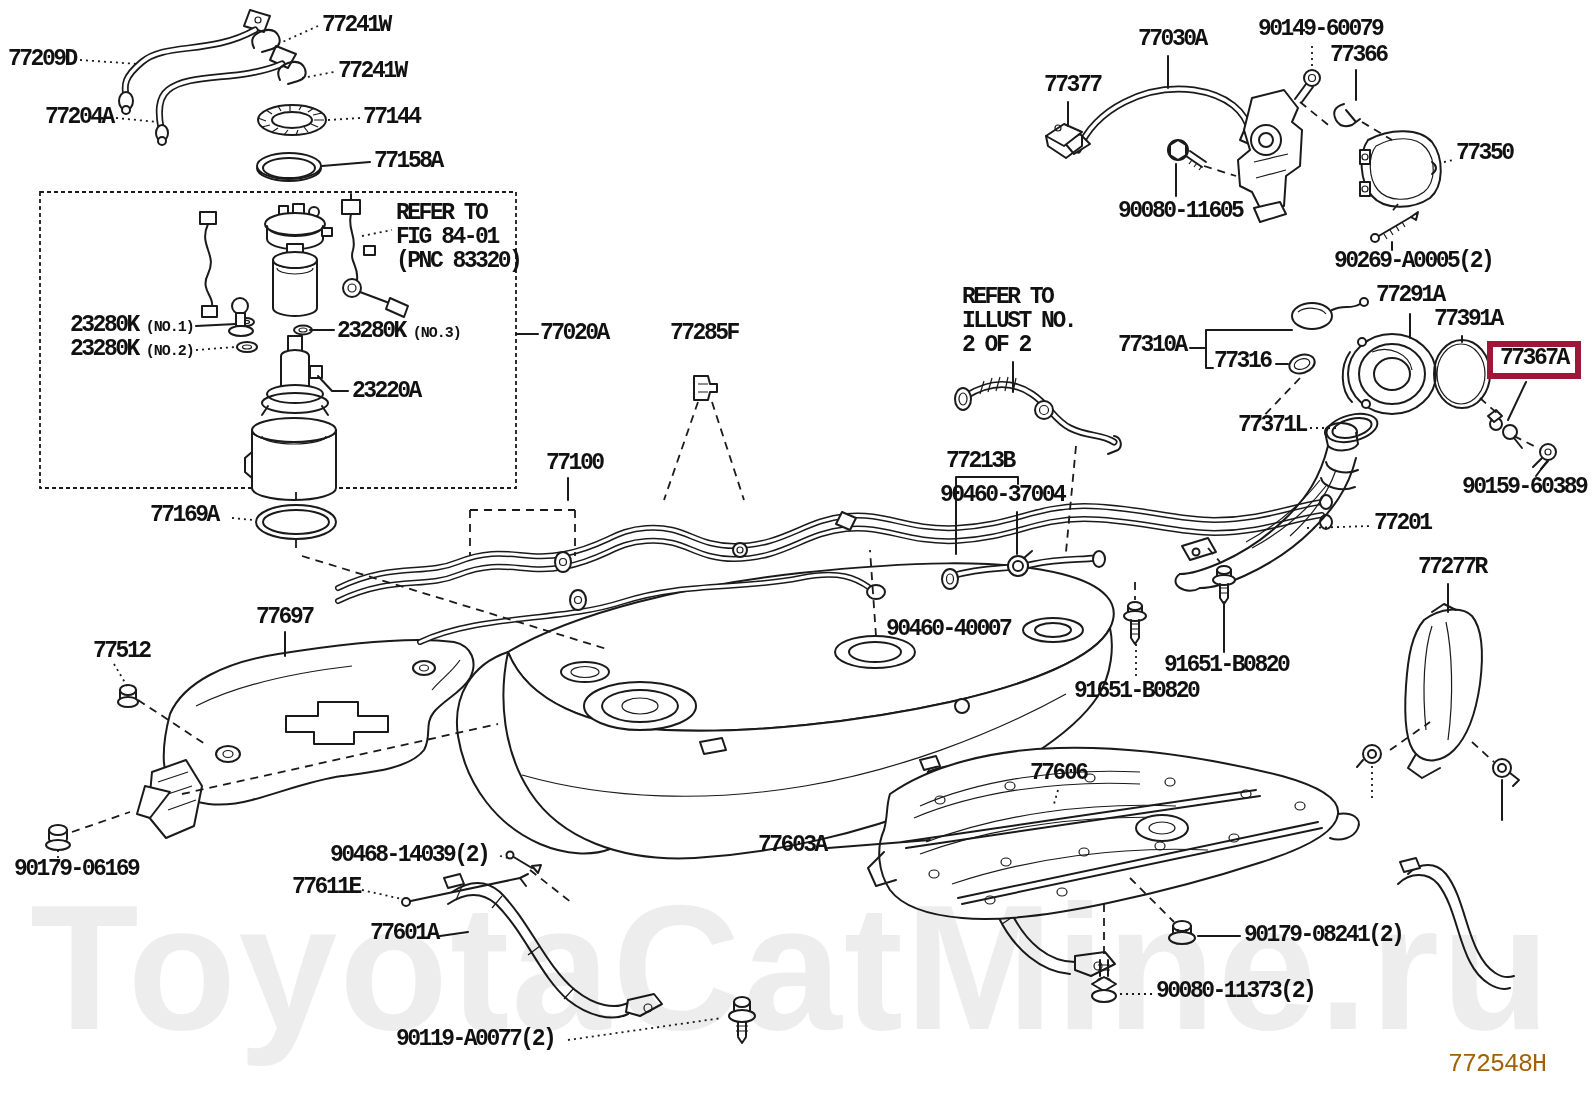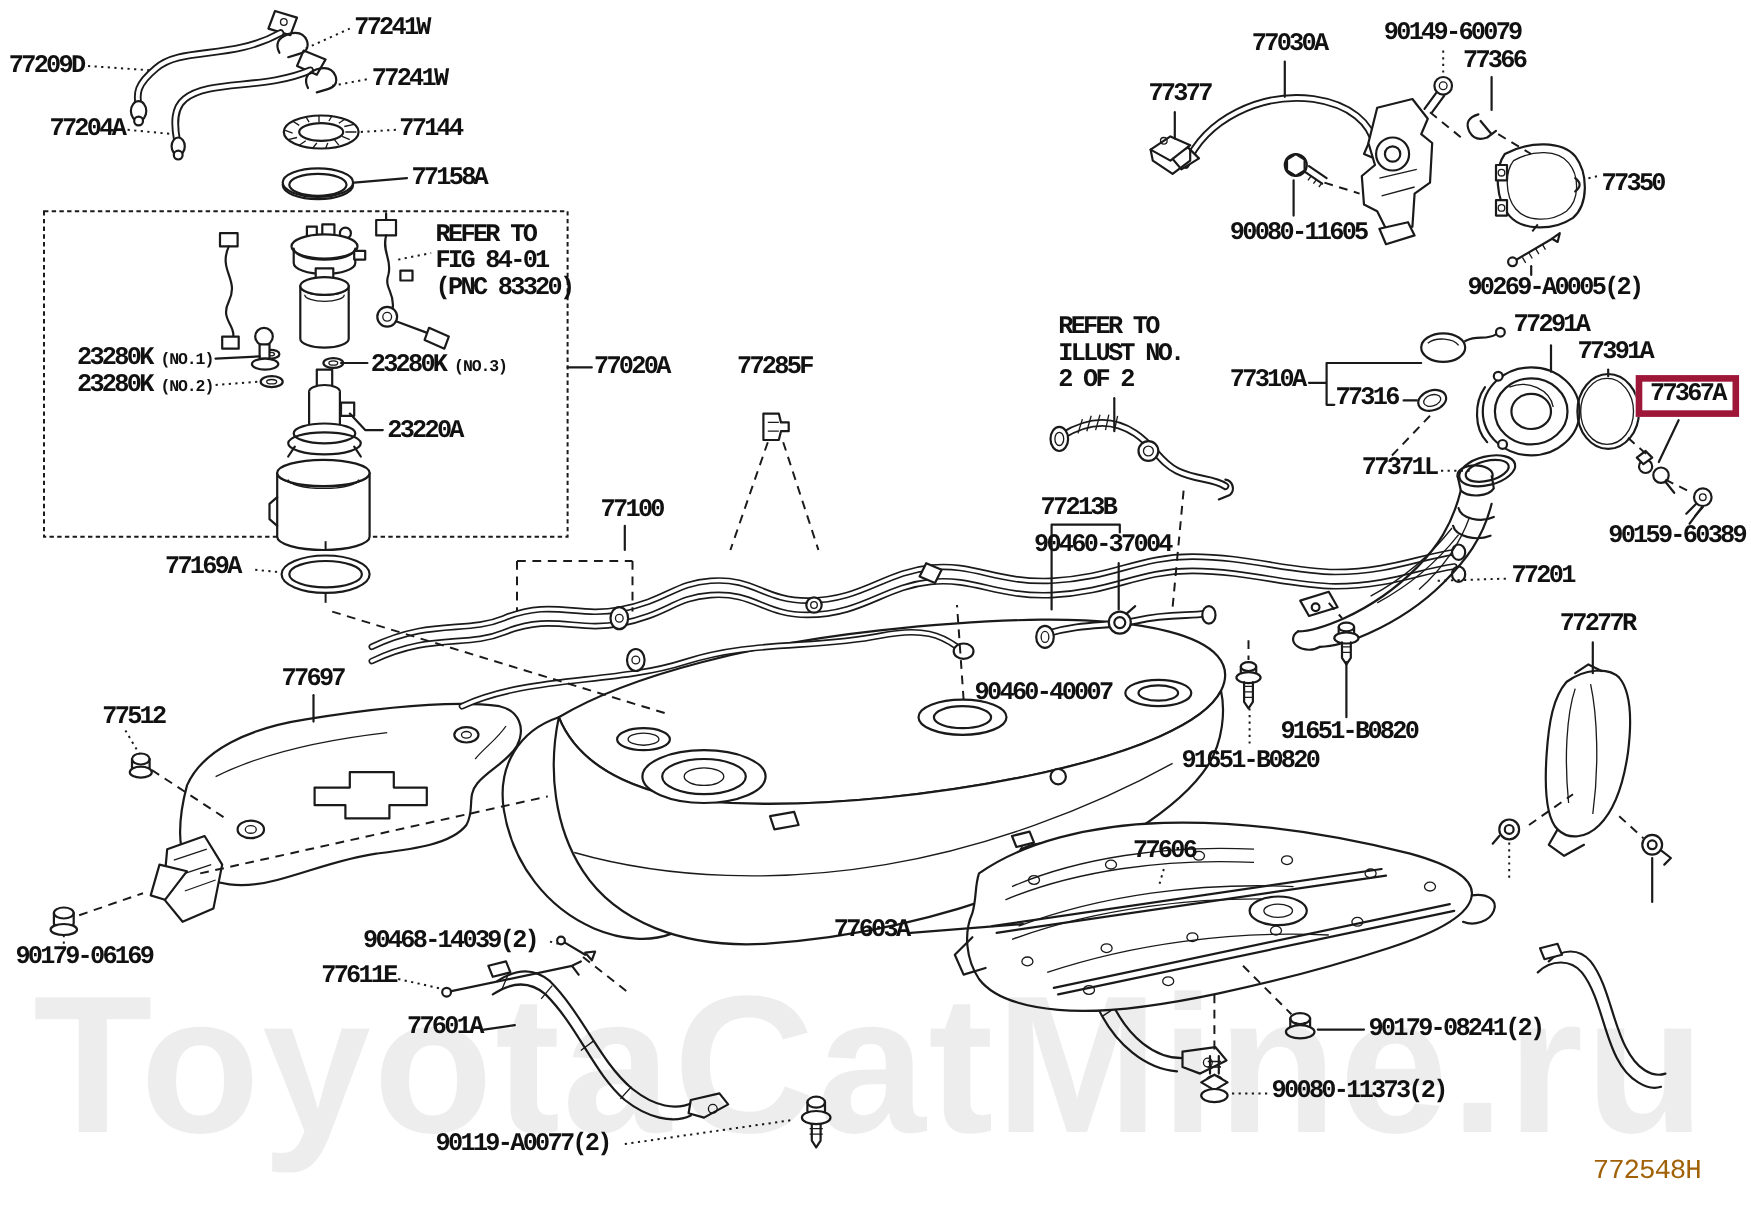--- a/index.html
+++ b/index.html
@@ -504,21 +504,21 @@
       <div class="part-label" style="left: 940px; top: 484px;"><span>90460-37004</span></div>
       <div class="part-label" style="left: 962px; top: 286px;">
         <div>REFER TO</div>
         <div>ILLUST NO.</div>
         <div>2 OF 2</div>
       </div>
       <div class="part-label" style="left: 1138px; top: 28px;"><span>77030A</span></div>
       <div class="part-label" style="left: 1044px; top: 74px;"><span>77377</span></div>
       <div class="part-label" style="left: 1258px; top: 18px;"><span>90149-60079</span></div>
       <div class="part-label" style="left: 1330px; top: 44px;"><span>77366</span></div>
-      <div class="part-label" style="left: 1456px; top: 156px;"><span>77350</span></div>
+      <div class="part-label" style="left: 1456px; top: 142px;"><span>77350</span></div>
       <div class="part-label" style="left: 1118px; top: 200px;"><span>90080-11605</span></div>
       <div class="part-label" style="left: 1334px; top: 250px;"><span>90269-A0005(2)</span></div>
       <div class="part-label" style="left: 1376px; top: 284px;"><span>77291A</span></div>
       <div class="part-label" style="left: 1434px; top: 308px;"><span>77391A</span></div>
       <div class="part-label hl" style="left: 1487px; top: 341px;"><span>77367A</span></div>
       <div class="part-label" style="left: 1118px; top: 334px;"><span>77310A</span></div>
       <div class="part-label" style="left: 1214px; top: 350px;"><span>77316</span></div>
       <div class="part-label" style="left: 1238px; top: 414px;"><span>77371L</span></div>
       <div class="part-label" style="left: 1462px; top: 476px;"><span>90159-60389</span></div>
       <div class="part-label" style="left: 1374px; top: 512px; text-align: right;"><span>77201</span></div>

